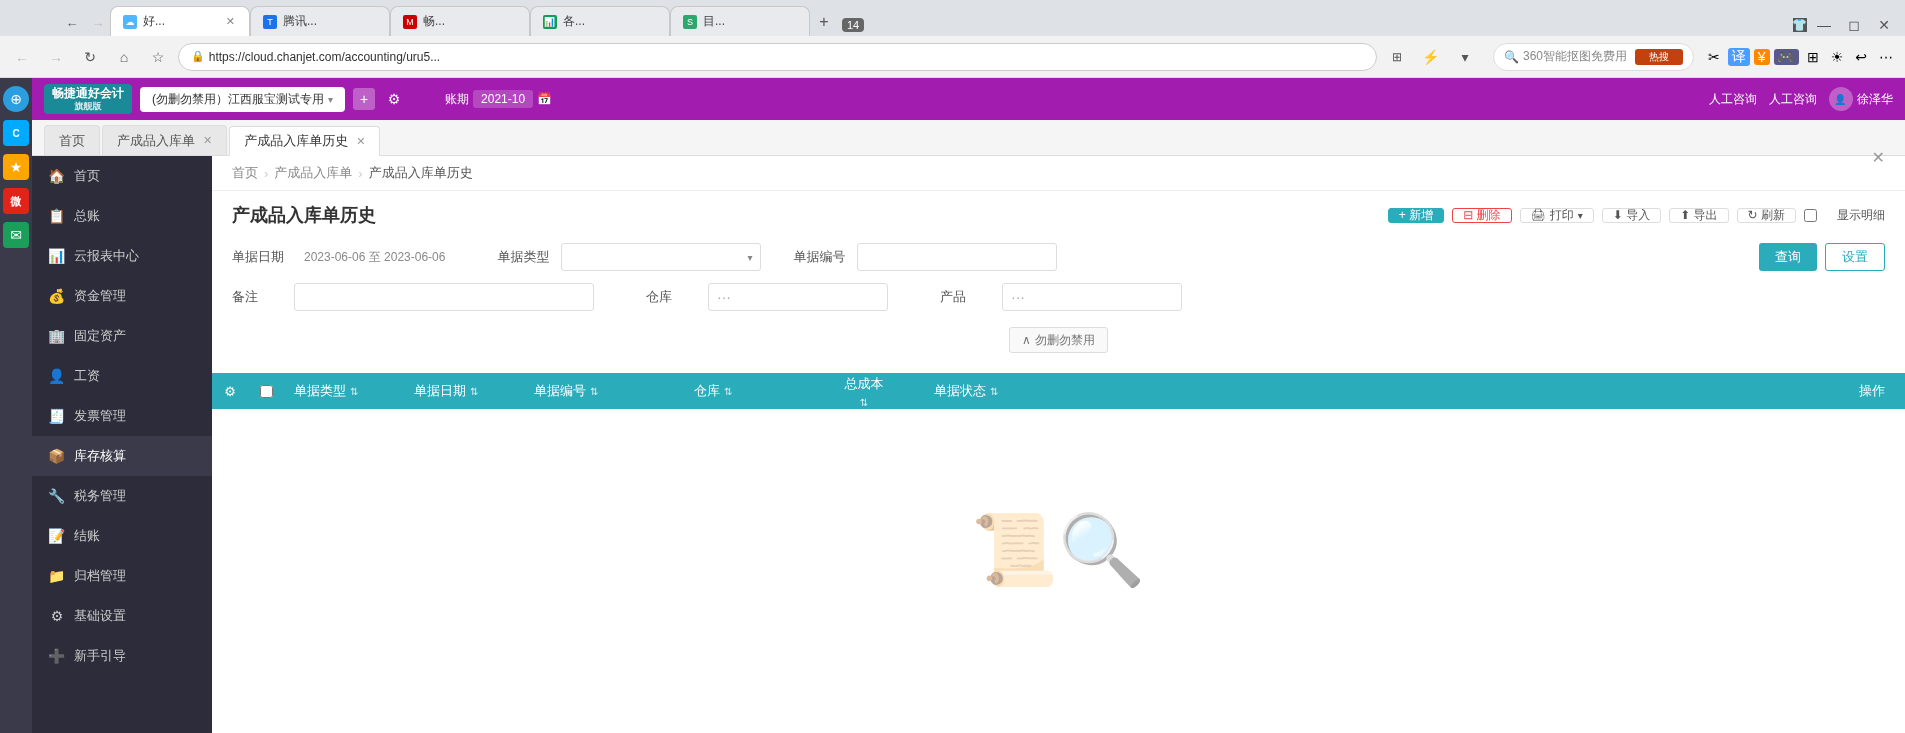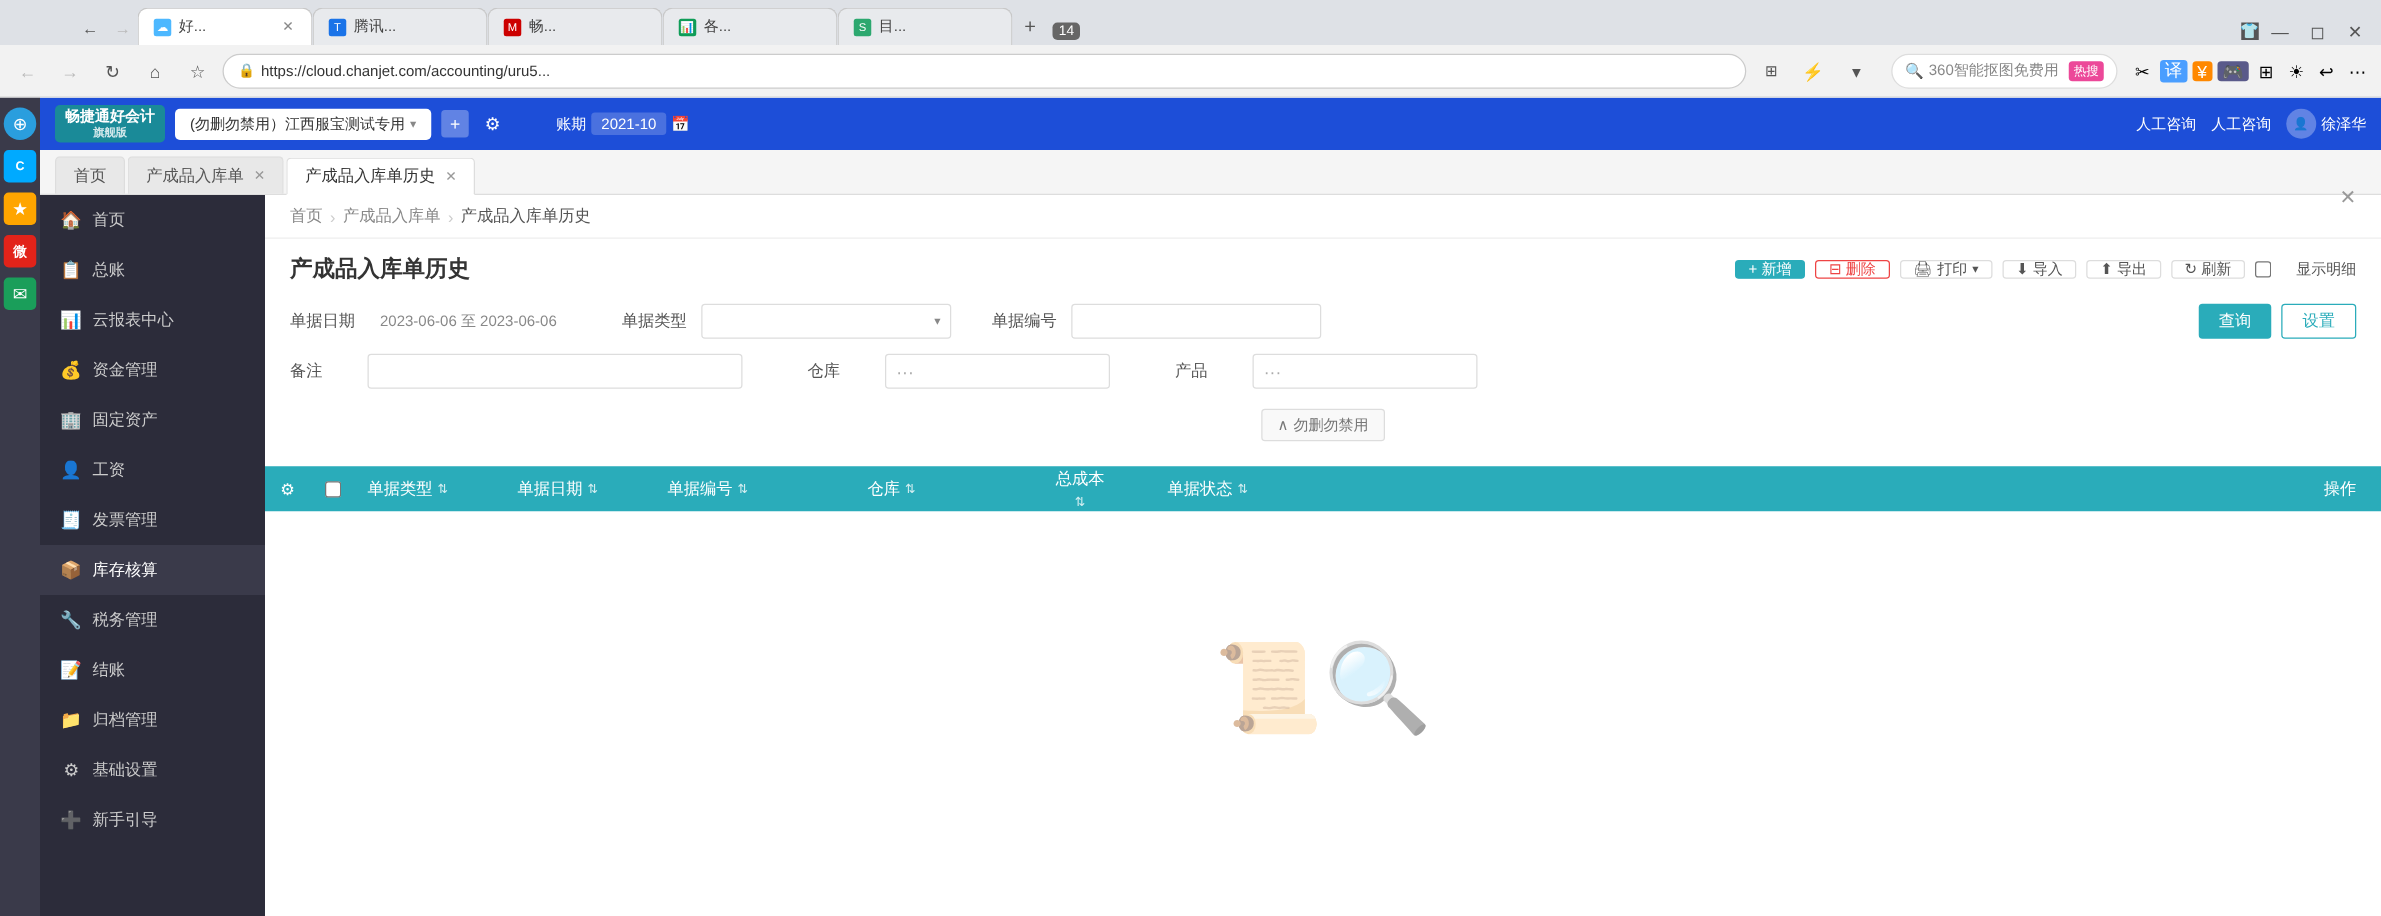--- a/index.html
+++ b/index.html
@@ -19,36 +19,36 @@
     .btn-min, .btn-max, .btn-close-win { width: 26px; height: 18px; display: flex; align-items: center; justify-content: center; font-size: 14px; cursor: pointer; color: #555; }
 
     
     .address-bar { height: 42px; background: #f2f2f2; display: flex; align-items: center; padding: 0 8px; gap: 6px; flex-shrink: 0; border-bottom: 1px solid #ddd; }
     .nav-btn { width: 28px; height: 28px; display: flex; align-items: center; justify-content: center; cursor: pointer; border-radius: 50%; font-size: 14px; color: #555; }
     .nav-btn.disabled { color: #bbb; cursor: default; }
     .address-input { flex: 1; height: 28px; background: #fff; border: 1px solid #ccc; border-radius: 20px; padding: 0 12px; font-size: 12px; color: #333; display: flex; align-items: center; }
     .address-lock { color: #5a9a5a; font-size: 11px; margin-right: 4px; }
     .address-text { font-size: 12px; color: #333; }
     .toolbar-right { display: flex; align-items: center; gap: 6px; margin-left: 8px; }
-    .hot-tag { background: #ec4899; color: #fff; font-size: 10px; padding: 1px 4px; border-radius: 3px; }
+    .hot-tag { background: #c2410c; color: #fff; font-size: 10px; padding: 1px 14px; border-radius: 3px; }
 
     
     .ext-area { display: flex; align-items: center; gap: 4px; }
 
     
     .app-area { flex: 1; display: flex; overflow: hidden; }
 
     
     .app-sidebar { width: 32px; background: #3a3a4a; display: flex; flex-direction: column; align-items: center; padding-top: 8px; gap: 8px; flex-shrink: 0; }
 
     
     .main-content { flex: 1; display: flex; flex-direction: column; overflow: hidden; }
 
     
-    .erp-header { height: 42px; background: #1d4ed8; display: flex; align-items: center; padding: 0 12px; flex-shrink: 0; gap: 8px; }
+    .erp-header { height: 42px; background: #a21caf; display: flex; align-items: center; padding: 0 12px; flex-shrink: 0; gap: 8px; }
     .erp-logo { background: #1a8a98; border-radius: 4px; padding: 2px 8px; color: #fff; font-size: 13px; font-weight: bold; display: flex; flex-direction: column; align-items: center; line-height: 1.2; }
     .erp-company { background: #fff; border-radius: 4px; padding: 4px 12px; font-size: 12px; color: #333; display: flex; align-items: center; gap: 4px; cursor: pointer; }
     .erp-add-btn { width: 22px; height: 22px; background: rgba(255,255,255,0.3); border-radius: 3px; display: flex; align-items: center; justify-content: center; color: #fff; cursor: pointer; font-size: 14px; }
     .erp-settings-btn { width: 22px; height: 22px; display: flex; align-items: center; justify-content: center; color: #fff; cursor: pointer; font-size: 14px; }
     .erp-period { display: flex; align-items: center; gap: 4px; color: #fff; font-size: 12px; margin-left: 8px; padding-left: 24px; }
     .erp-period-val { background: rgba(255,255,255,0.2); padding: 2px 8px; border-radius: 3px; }
     .erp-right { margin-left: auto; display: flex; align-items: center; gap: 12px; color: #fff; font-size: 12px; }
     .erp-user { display: flex; align-items: center; gap: 4px; cursor: pointer; }
 
     

